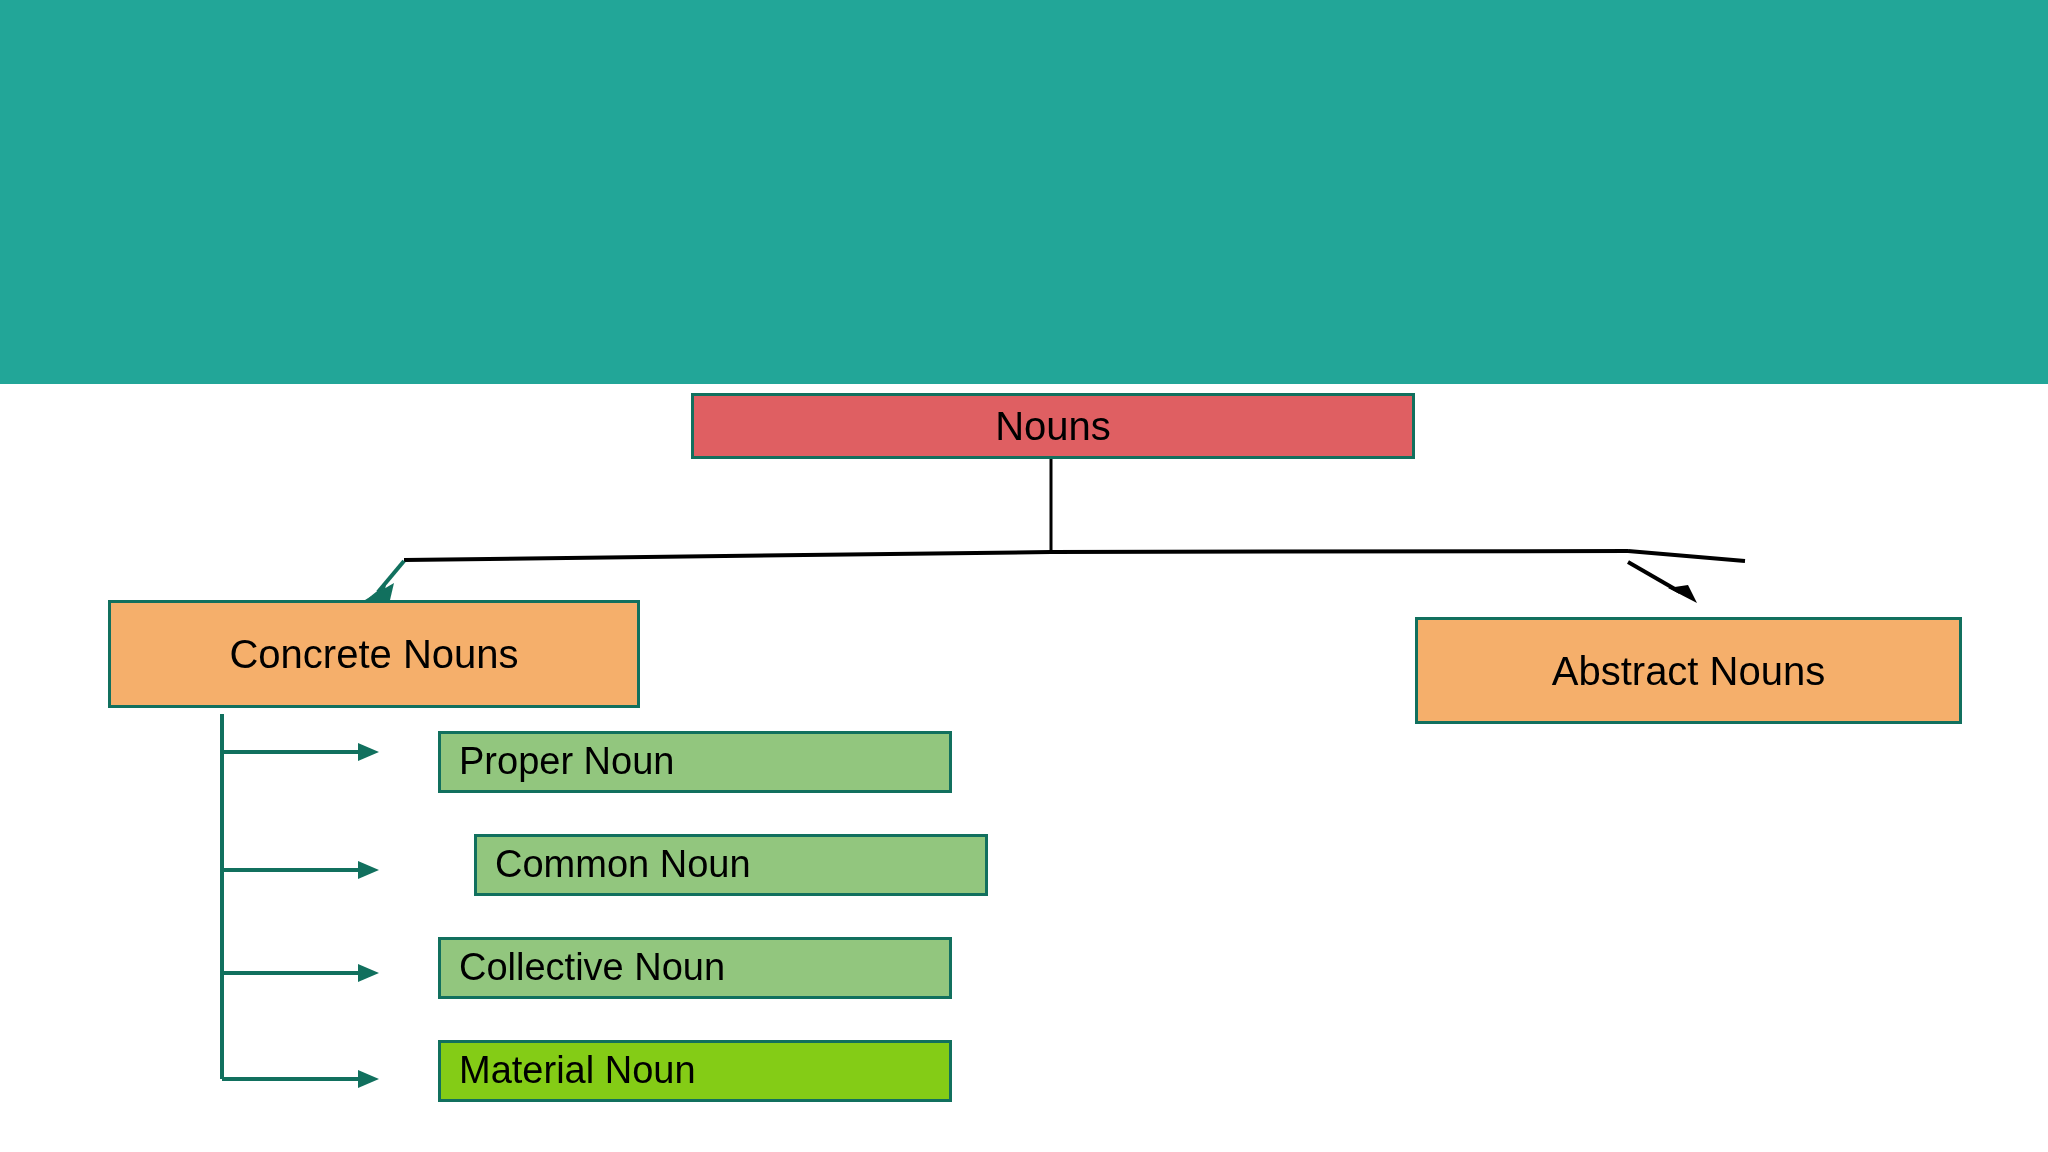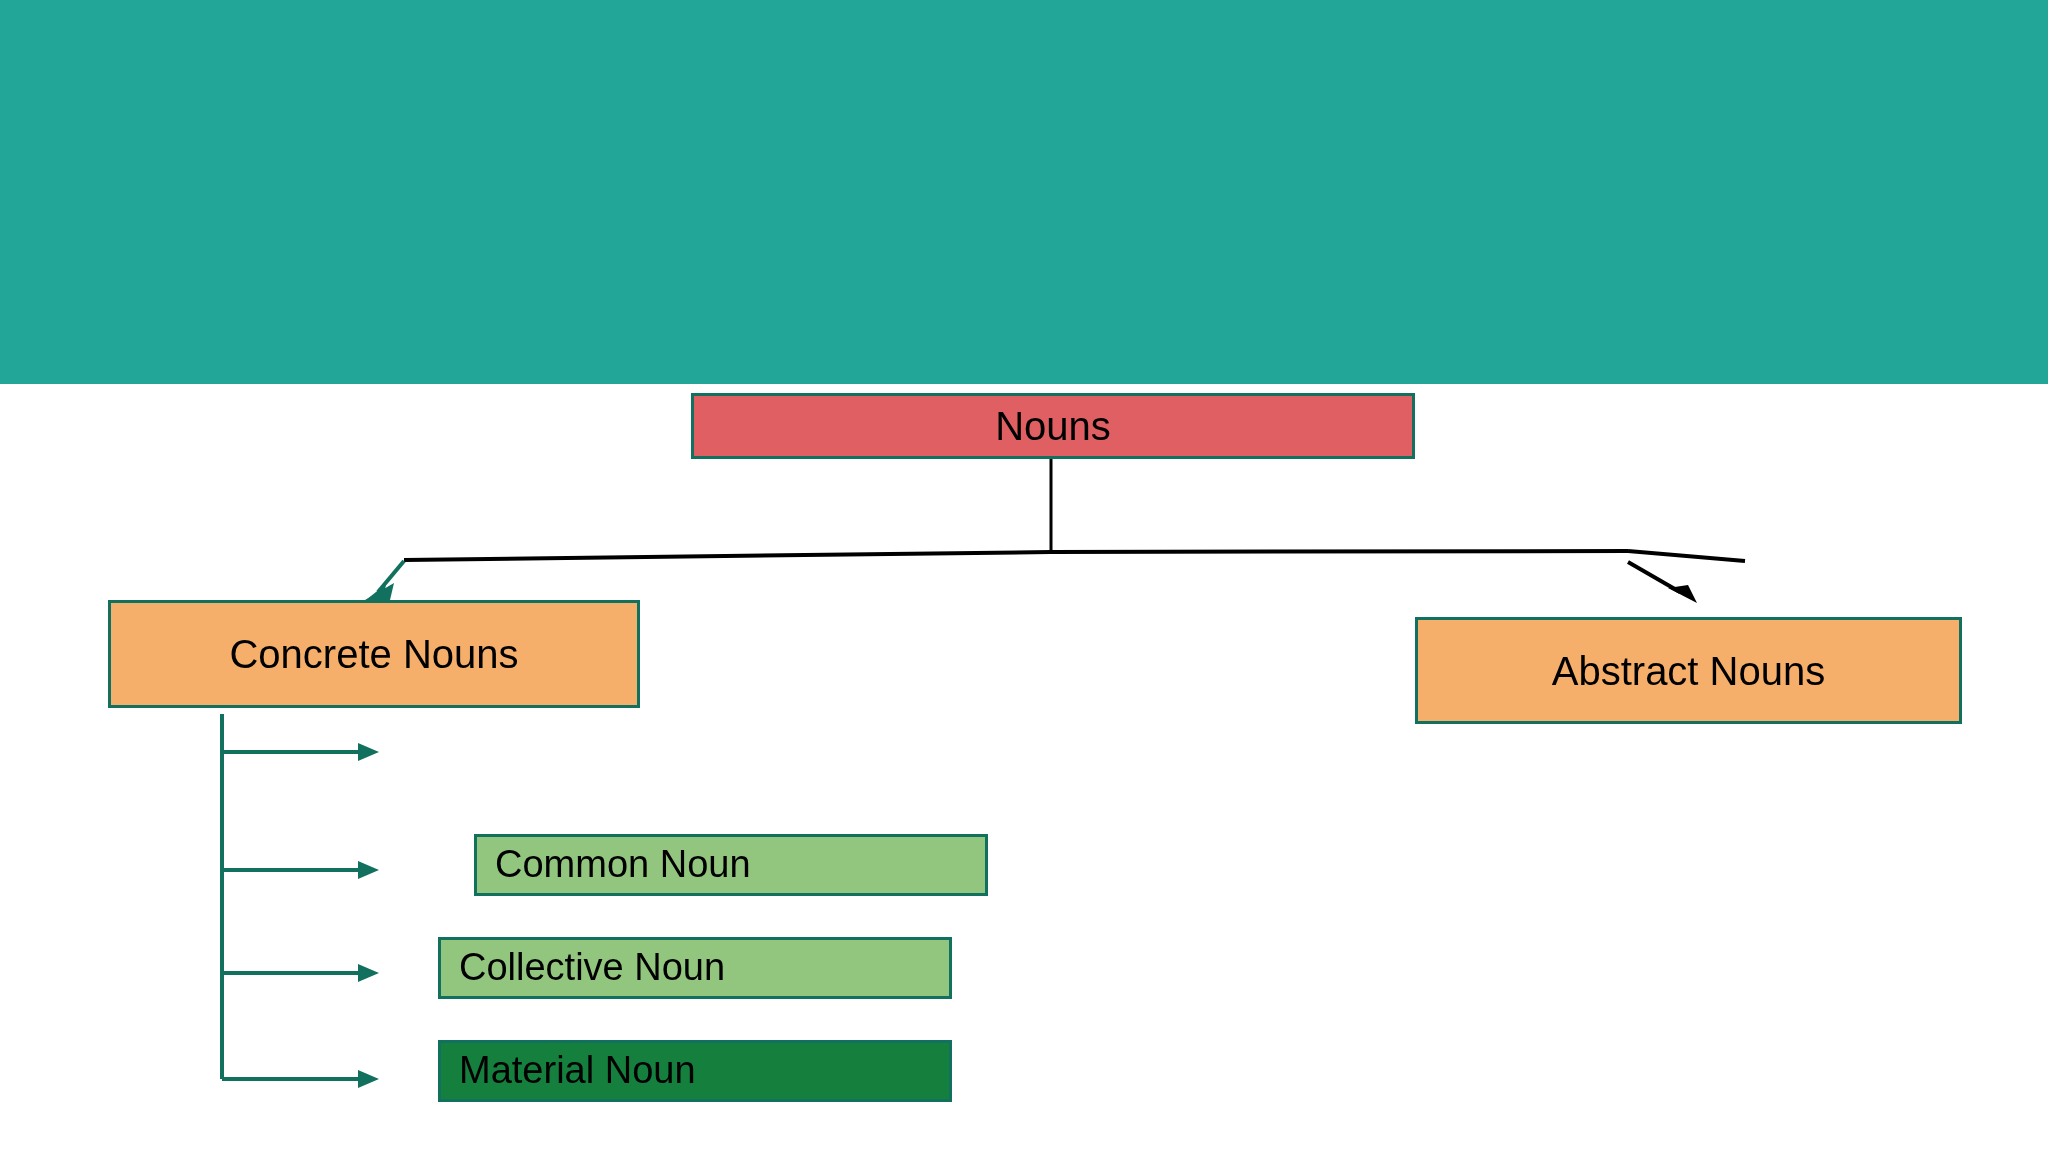--- a/index.html
+++ b/index.html
@@ -128,26 +128,29 @@
   </div>
 
   <div class="node center" id="node-nouns" style="background:#DF5F62;">
     <span>Nouns</span>
   </div>
 
   <div class="node center" id="node-abstract" style="background:#F5AF6B;">
     <span>Abstract Nouns</span>
   </div>
 
+  <div class="node leftpad leaf-node" id="node-proper" style="background:#92C67E;">
+    <span>Proper Noun</span>
+  </div>
 
   <div class="node leftpad leaf-node" id="node-common" style="background:#92C67E;margin-left:36px;">
     <span>Common Noun</span>
   </div>
 
   <div class="node leftpad leaf-node" id="node-collective" style="background:#92C67E;">
     <span>Collective Noun</span>
   </div>
 
-  <div class="node leftpad leaf-node" id="node-material" style="background:#15803d;">
+  <div class="node leftpad leaf-node" id="node-material" style="background:#84cc16;">
     <span>Material Noun</span>
   </div>
 
 </div>
 
 </body></html>

